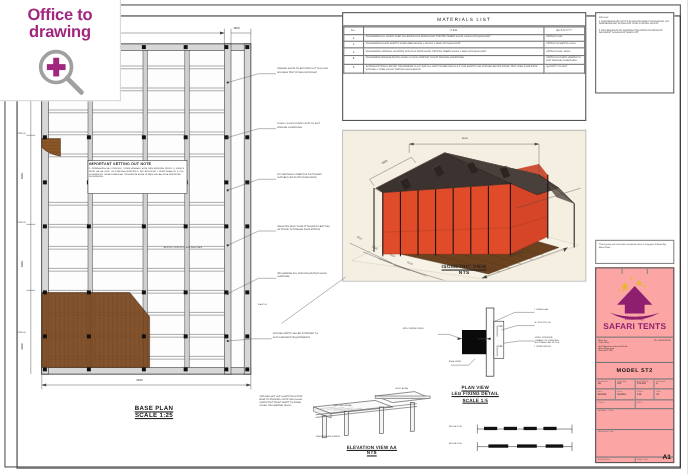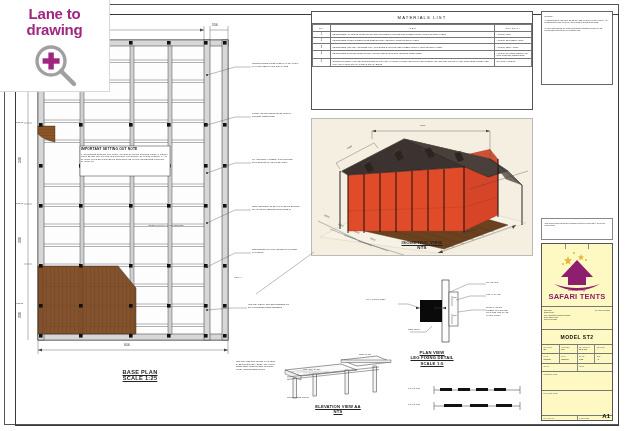--- a/index.html
+++ b/index.html
@@ -110,21 +110,21 @@
     width: 72px; height: 22px;
     border: .6px solid #888; background:#fff; box-sizing: border-box;
     padding: 2.5px;
     font-size: 1.95px; line-height: 1.35; color:#3a3a3a;
   }
 
   
   #titleblock {
     position: absolute; left: 541px; top: 243px;
     width: 72px; height: 178px;
-    border: .6px solid #555; background: #fef9c3;
+    border: .6px solid #555; background: #fca5a5;
     box-sizing: border-box;
     display: flex; flex-direction: column;
   }
   #titleblock .tb-strip { display:flex; height: 5px; }
   #titleblock .tb-strip > div {
     flex:1; border-right:.5px solid #888; font-size:1.7px; color:#444; padding:.6px;
     box-sizing:border-box;
   }
   #titleblock .tb-strip > div:last-child { border-right:none; }
   .logo-cell {
@@ -755,21 +755,21 @@
         <span class="gk">DRAWING No</span>
       </div>
       <div>
         <span class="gk">SHEET SIZE</span>
         <span class="sheet-size">A1</span>
       </div>
     </div>
   </div>
 
   <div id="enlarge">
-    <div class="txt">Lane to</div>
+    <div class="txt">Office to</div>
     <div class="txt">drawing</div>
     <div class="glass">
       <svg width="46" height="46" viewBox="0 0 46 46">
         <circle cx="19" cy="19" r="14" fill="none" stroke="#a0a0a0" stroke-width="3.4"></circle>
         <line x1="29" y1="29" x2="42" y2="42" stroke="#a0a0a0" stroke-width="4.4" stroke-linecap="round"></line>
         <rect x="16.4" y="10.5" width="5.4" height="17" fill="#a0267e"></rect>
         <rect x="10.6" y="16.3" width="17" height="5.4" fill="#a0267e"></rect>
       </svg>
     </div>
   </div>

